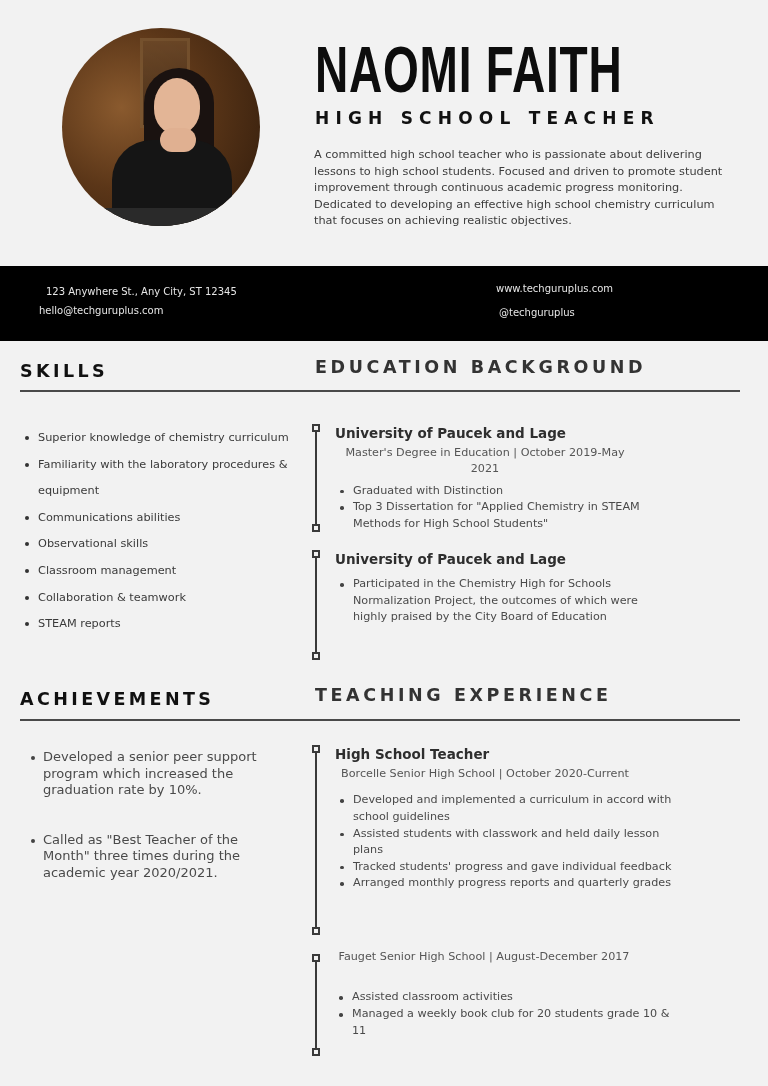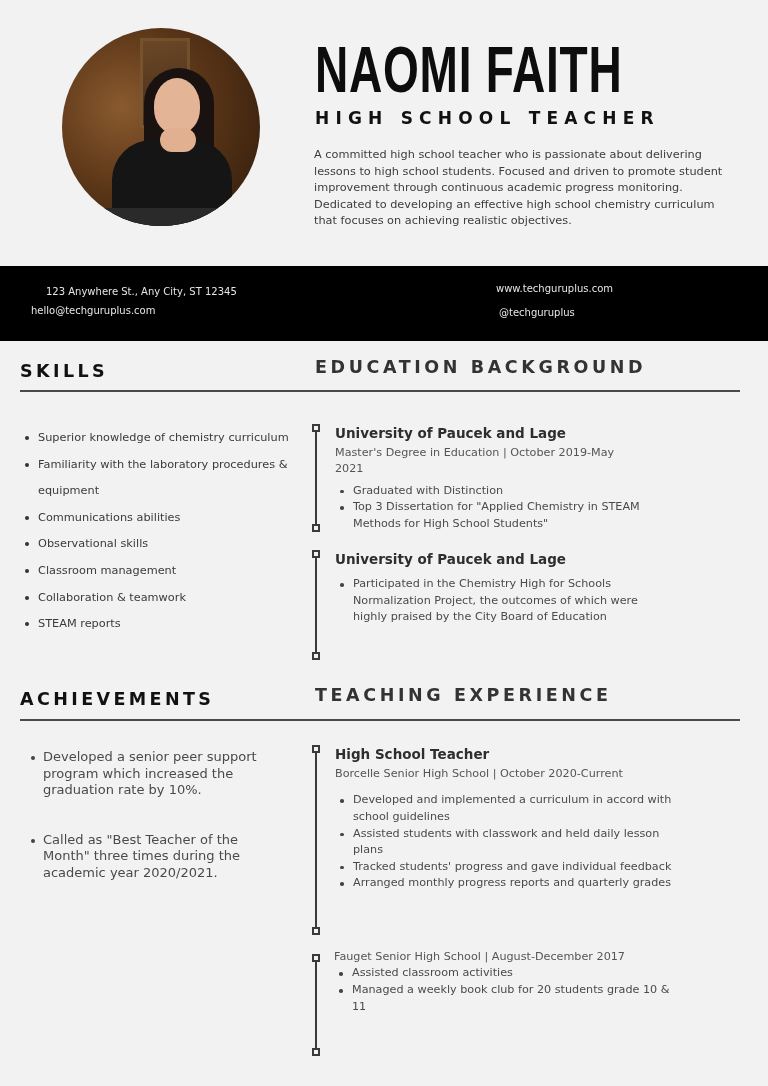--- a/index.html
+++ b/index.html
@@ -61,21 +61,21 @@
   .achievements li::before { content: ""; position: absolute; left: 3px; top: 7px; width: 4px; height: 4px; border-radius: 50%; background: #444; }
 
   .entry { position: absolute; left: 312px; width: 400px; }
   .timeline { position: absolute; left: 0; width: 8px; }
   .timeline .line { position: absolute; left: 3px; top: 4px; bottom: 4px; width: 2px; background: #3a3a3a; }
   .timeline .node { position: absolute; left: 0; width: 8px; height: 8px; border: 2px solid #3a3a3a; background: #f2f2f2; }
   .timeline .node.top { top: 0; }
   .timeline .node.bottom { bottom: 0; }
   .entry-body { position: absolute; left: 23px; top: 0; width: 340px; }
   .entry-title { font-weight: 700; font-size: 13.5px; color: #2e2e2e; line-height: 18px; }
-  .entry-sub { font-size: 11.2px; line-height: 16.4px; color: #555; margin-top: 3px; width: 300px; }
+  .entry-sub { font-size: 11.2px; line-height: 16.4px; color: #555; margin-top: 3px; width: 300px; text-align: center; }
   .entry-list { list-style: none; margin-top: 5px; }
   .entry-list li { position: relative; padding-left: 18px; font-size: 11.2px; line-height: 16.6px; color: #4a4a4a; }
   .entry-list li::before { content: ""; position: absolute; left: 5px; top: 7px; width: 3.5px; height: 3.5px; border-radius: 50%; background: #444; }
 </style>
 </head>
 <body>
 
 <div class="photo" aria-label="profile-photo">
   <div class="shelf"></div>
   <div class="hair"></div>
@@ -84,21 +84,21 @@
   <div class="hands"></div>
   <div class="table"></div>
 </div>
 
 <div class="name">NAOMI FAITH</div>
 <div class="role">HIGH SCHOOL TEACHER</div>
 <p class="summary">A committed high school teacher who is passionate about delivering lessons to high school students. Focused and driven to promote student improvement through continuous academic progress monitoring. Dedicated to developing an effective high school chemistry curriculum that focuses on achieving realistic objectives.</p>
 
 <div class="contact-band">
   <span style="left:46px; top:20px;">123 Anywhere St., Any City, ST 12345</span>
-  <span style="left:31px; top:39px;">hello@techguruplus.com</span>
+  <span style="left:39px; top:39px;">hello@techguruplus.com</span>
   <span style="left:496px; top:17px;">www.techguruplus.com</span>
   <span style="left:499px; top:41px;">@techguruplus</span>
 </div>
 
 <div class="section-title" style="left:20px; top:361px;">SKILLS</div>
 <div class="section-title right" style="left:315px; top:357px;">EDUCATION BACKGROUND</div>
 <div class="divider" style="top:390px;"></div>
 
 <div class="section-title" style="left:20px; top:689px;">ACHIEVEMENTS</div>
 <div class="section-title right" style="left:315px; top:685px;">TEACHING EXPERIENCE</div>
@@ -168,18 +168,18 @@
 </div>
 
 <div class="entry" style="top:946px; height:110px;">
   <div class="timeline" style="top:8px; height:102px;">
     <div class="line"></div>
     <div class="node top"></div>
     <div class="node bottom"></div>
   </div>
   <div class="entry-body" style="left:22px;">
     <div class="entry-sub">Fauget Senior High School | August-December 2017</div>
-    <ul class="entry-list" style="margin-top:0;">
+    <ul class="entry-list" style="margin-top:24px;">
       <li>Assisted classroom activities</li>
       <li>Managed a weekly book club for 20 students grade 10 &amp; 11</li>
     </ul>
   </div>
 </div>
 
 </body></html>

